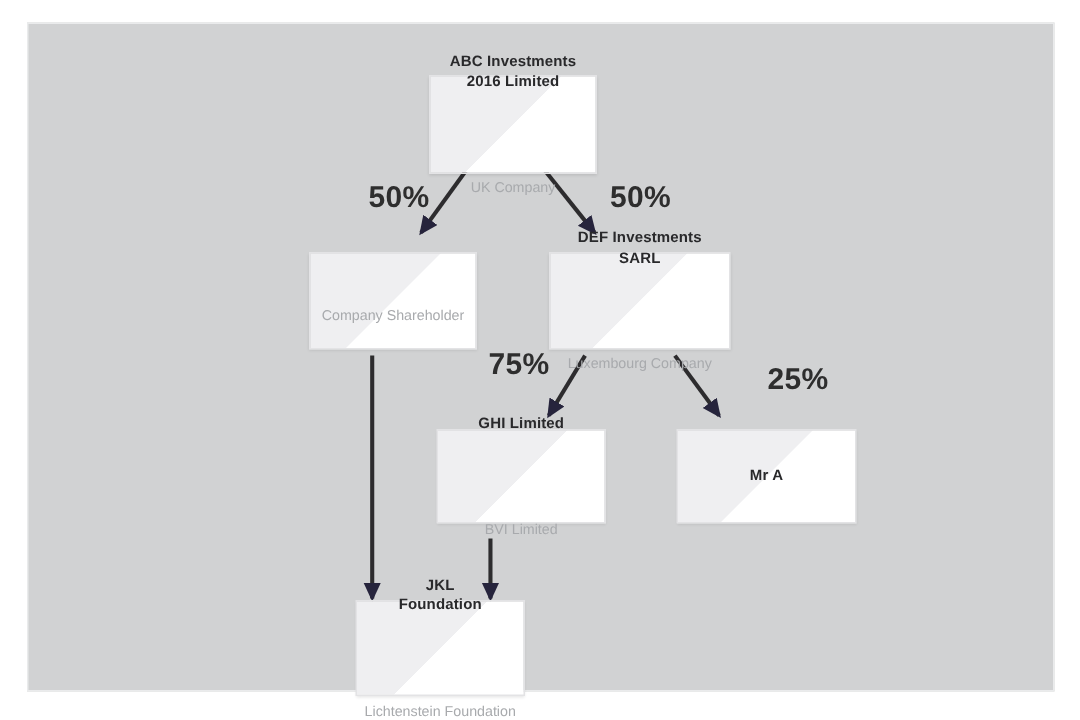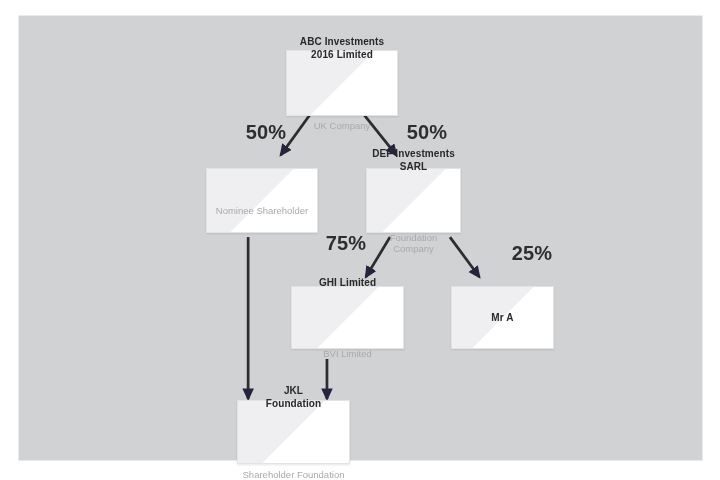--- a/index.html
+++ b/index.html
@@ -29,23 +29,23 @@
   }
   .node-subtitle {
     font-size:9.5px; color:#a8aaad; margin-top:21px; line-height:1.2;
   }
   .pct-label {
     position:absolute; width:48px; text-align:center;
     font-size:20px; font-weight:bold; color:#2e2e2e; letter-spacing:0.2px;
   }
   #node-abc-investments { left:267px; top:34px;  width:112px; height:66px; }
   #node-abc-nominees    { left:187px; top:152px; width:112px; height:65px; }
-  #node-def-investments { left:347px; top:152px; width:95px; height:65px; }
+  #node-def-investments { left:347px; top:152px; width:121px; height:65px; }
   #node-ghi             { left:272px; top:270px; width:113px; height:63px; }
-  #node-mr-a            { left:432px; top:270px; width:103px; height:63px; }
+  #node-mr-a            { left:432px; top:270px; width:120px; height:63px; }
   #node-jkl             { left:218px; top:384px; width:113px; height:64px; }
   #pct-50-left  { left:223px; top:105px; }
   #pct-50-right { left:384px; top:105px; }
   #pct-75       { left:303px; top:216px; }
   #pct-25       { left:449px; top:226px;margin-left:40px; }
 </style>
 </head>
 <body>
 
 <div class="panel">
@@ -64,42 +64,42 @@
     <line class="edge-line" x1="311" y1="336" x2="311" y2="374" marker-end="url(#arrowhead)"></line>
   </svg>
 
   <div class="node" id="node-abc-investments">
     <div class="node-title">ABC Investments
 2016 Limited</div>
     <div class="node-subtitle">UK Company</div>
   </div>
 
   <div class="node" id="node-abc-nominees">
-    <div class="node-subtitle">Nominee Shareholder</div>
+    <div class="node-subtitle">Company Shareholder</div>
   </div>
 
   <div class="node" id="node-def-investments">
     <div class="node-title">DEF Investments
 SARL</div>
-    <div class="node-subtitle">Foundation Company</div>
+    <div class="node-subtitle">Luxembourg Company</div>
   </div>
 
   <div class="node" id="node-ghi">
     <div class="node-title">GHI Limited</div>
     <div class="node-subtitle">BVI Limited</div>
   </div>
 
   <div class="node" id="node-mr-a">
     <div class="node-title">Mr A</div>
   </div>
 
   <div class="node" id="node-jkl">
     <div class="node-title">JKL
 Foundation</div>
-    <div class="node-subtitle">Shareholder Foundation</div>
+    <div class="node-subtitle">Lichtenstein Foundation</div>
   </div>
 
   <div class="pct-label" id="pct-50-left">50%</div>
   <div class="pct-label" id="pct-50-right">50%</div>
   <div class="pct-label" id="pct-75">75%</div>
   <div class="pct-label" id="pct-25">25%</div>
 
 </div>
 
 </body></html>

